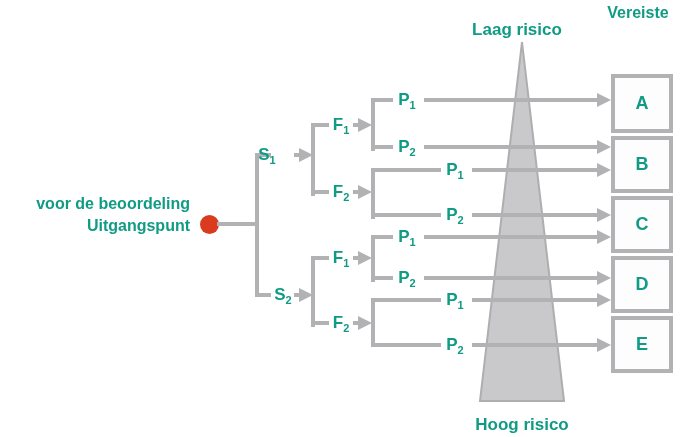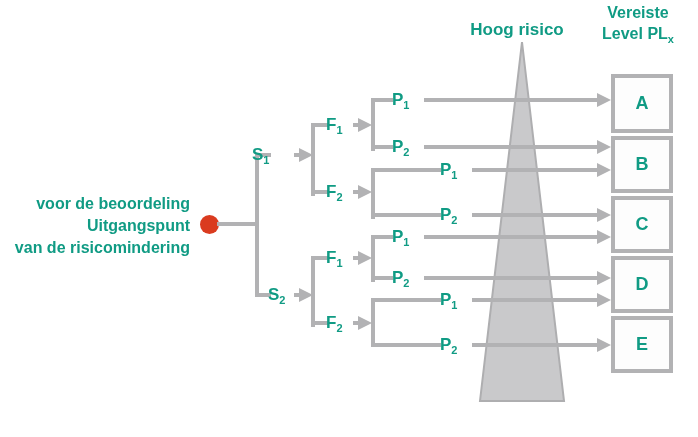--- a/index.html
+++ b/index.html
@@ -8,21 +8,21 @@
     font-family:"Liberation Sans","DejaVu Sans",sans-serif;
   }
   .hline{position:absolute;height:4px;background:#b2b2b4;}
   .vline{position:absolute;width:4px;background:#b2b2b4;}
   .arrowhead{
     position:absolute;width:0;height:0;
     border-top:7px solid transparent;border-bottom:7px solid transparent;
     border-left:14px solid #b2b2b4;
   }
   .node{
-    position:absolute;width:30px;text-align:left;
+    position:absolute;width:30px;text-align:center;
     font-size:17px;font-weight:bold;color:#109b84;line-height:20px;
     background:transparent;
   }
   .node sub{font-size:11px;line-height:0;}
   .start-label{
     position:absolute;left:0;top:193px;width:190px;text-align:right;
     font-size:16px;font-weight:bold;color:#109b84;line-height:22px;
   }
   .dot{
     position:absolute;left:200px;top:215px;width:19px;height:19px;
@@ -50,21 +50,20 @@
 
 <div id="canvas">
 
   <svg class="wedge" width="698" height="437" viewBox="0 0 698 437">
     <polygon points="522,42 480,401 564,401" fill="#c9c9cb" stroke="#aeaeb0" stroke-width="2"></polygon>
   </svg>
 
   <div class="start-label">
     <div>voor de beoordeling</div>
     <div>Uitgangspunt</div>
-    <div>van de risicomindering</div>
   </div>
   <div class="dot"></div>
 
   <div class="hline" style="left:217px;top:222px;width:42px;"></div>
   <div class="vline" style="left:255px;top:153px;height:144px;"></div>
 
   <div class="hline" style="left:255px;top:153px;width:16px;"></div>
   <div class="node" style="left:252px;top:145px;"><span>S</span><sub>1</sub></div>
   <div class="hline" style="left:294px;top:153px;width:8px;"></div>
   <div class="arrowhead" style="left:299px;top:148px;"></div>
@@ -135,25 +134,25 @@
   <div class="hline" style="left:371px;top:298px;width:70px;"></div>
   <div class="node" style="left:440px;top:290px;"><span>P</span><sub>1</sub></div>
   <div class="hline" style="left:472px;top:298px;width:126px;"></div>
   <div class="arrowhead" style="left:597px;top:293px;"></div>
 
   <div class="hline" style="left:371px;top:343px;width:70px;"></div>
   <div class="node" style="left:440px;top:335px;"><span>P</span><sub>2</sub></div>
   <div class="hline" style="left:472px;top:343px;width:126px;"></div>
   <div class="arrowhead" style="left:597px;top:338px;"></div>
 
-  <div class="risk-label" style="left:442px;top:20px;">Hoog risico</div>
+  <div class="risk-label" style="left:442px;top:20px;">Laag risico</div>
+  <div class="risk-label" style="left:447px;top:415px;">Hoog risico</div>
 
   <div class="pl-header">
     <div>Vereiste</div>
-    <div><span>Level PL</span><sub>x</sub></div>
   </div>
 
   <div class="level-box" style="top:74px;height:59px;">A</div>
   <div class="level-box" style="top:136px;height:57px;">B</div>
   <div class="level-box" style="top:196px;height:57px;">C</div>
   <div class="level-box" style="top:256px;height:57px;">D</div>
   <div class="level-box" style="top:316px;height:57px;">E</div>
 
 </div>
 

